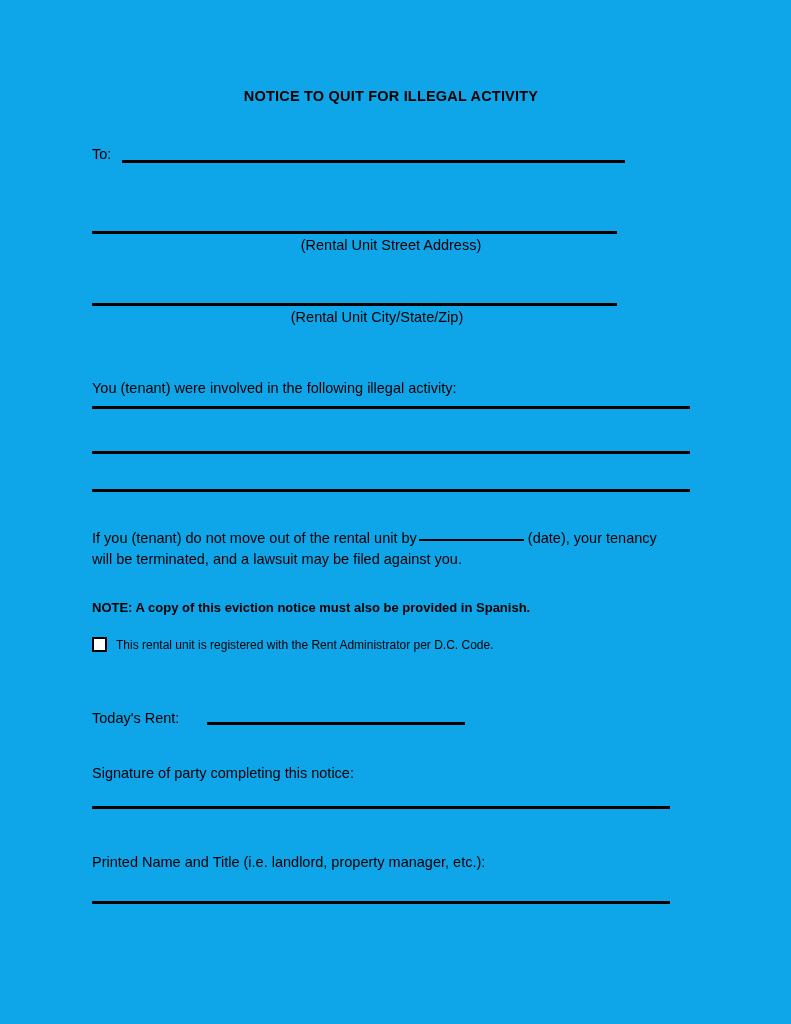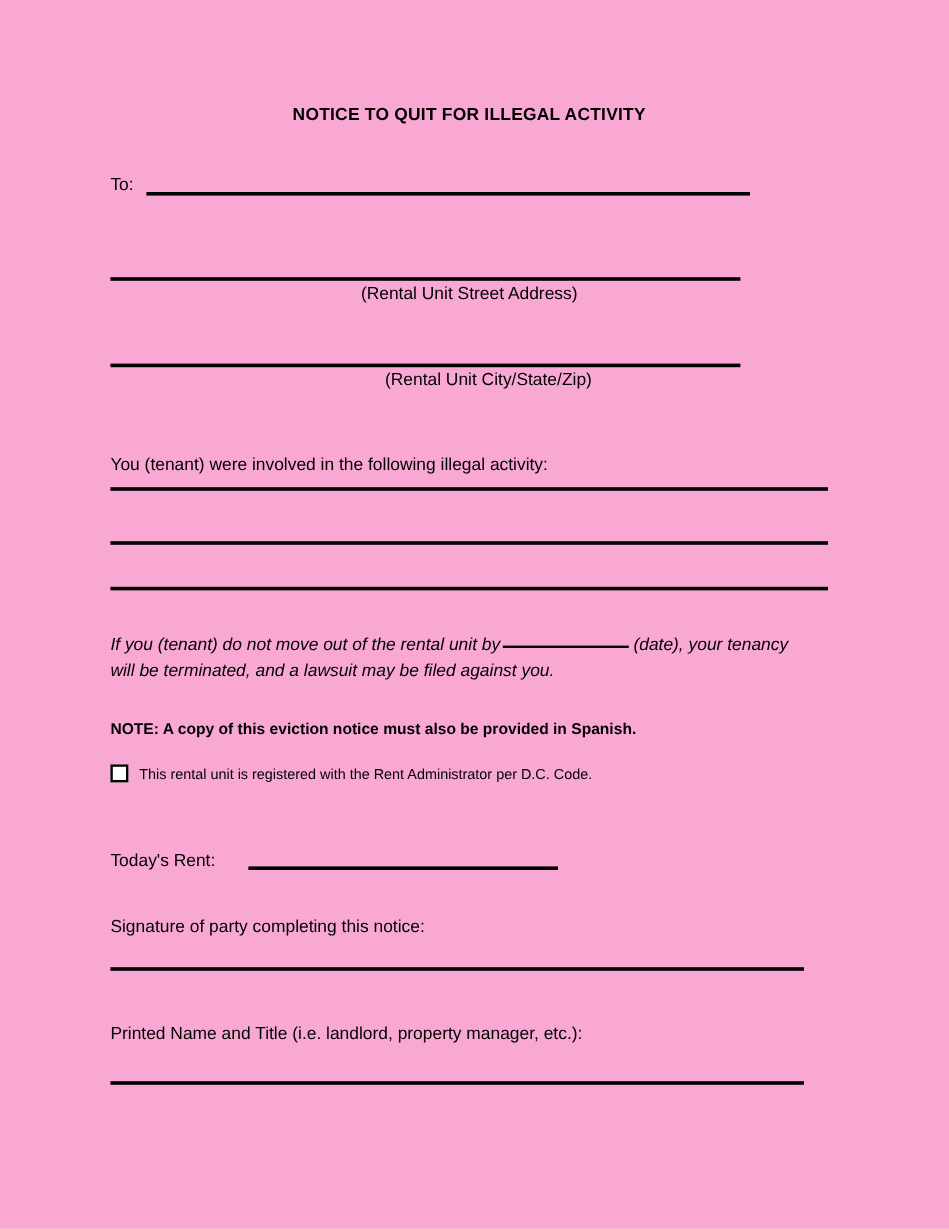--- a/index.html
+++ b/index.html
@@ -12,21 +12,21 @@
     height: 1024px;
     position: relative;
     font-family: "Liberation Sans", sans-serif;
     color: #000000;
     overflow: hidden;
   }
 
   .page {
     position: absolute;
     inset: 0;
-    background: #f9a8d4;
+    background: #0ea5e9;
   }
 
   
   .doc-title {
     position: absolute;
     left: 92px;
     top: 88px;
     width: 598px;
     text-align: center;
     font-size: 14.5px;
@@ -124,29 +124,29 @@
 
   <div class="doc-title">NOTICE TO QUIT FOR ILLEGAL ACTIVITY</div>
 
   <div class="to-label">To:</div>
   <div class="rule" style="left:122px; top:160px; width:503px;"></div>
 
   <div class="rule" style="left:92px; top:231px; width:525px;"></div>
   <div class="caption" style="left:92px; top:237px; width:598px;">(Rental Unit Street Address)</div>
 
   <div class="rule" style="left:92px; top:303px; width:525px;"></div>
-  <div class="caption" style="left:108px; top:309px; width:598px;text-align:center;">(Rental Unit City/State/Zip)</div>
+  <div class="caption" style="left:78px; top:309px; width:598px;text-align:center;">(Rental Unit City/State/Zip)</div>
 
   <div class="body-text" style="left:92px; top:360px;">You (tenant) were involved in the following illegal activity:</div>
 
   <div class="rule" style="left:92px; top:406px; width:598px;"></div>
   <div class="rule" style="left:92px; top:451px; width:598px;"></div>
   <div class="rule" style="left:92px; top:489px; width:598px;"></div>
 
-  <div class="para" style="left:92px; top:528px; width:570px;font-style:italic;">
+  <div class="para" style="left:92px; top:528px; width:570px;">
     <span>If you (tenant) do not move out of the rental unit by</span><span class="inline-blank"></span><span>(date), your tenancy will be terminated, and a lawsuit may be filed against you.</span>
   </div>
 
   <div class="note-line" style="top:600px;">NOTE:  A copy of this eviction notice must also be provided in Spanish.</div>
 
   <div class="check-row" style="top:637px;">
     <span class="checkbox"></span>
     <span class="check-label">This rental unit is registered with the Rent Administrator per D.C. Code.</span>
   </div>
 

